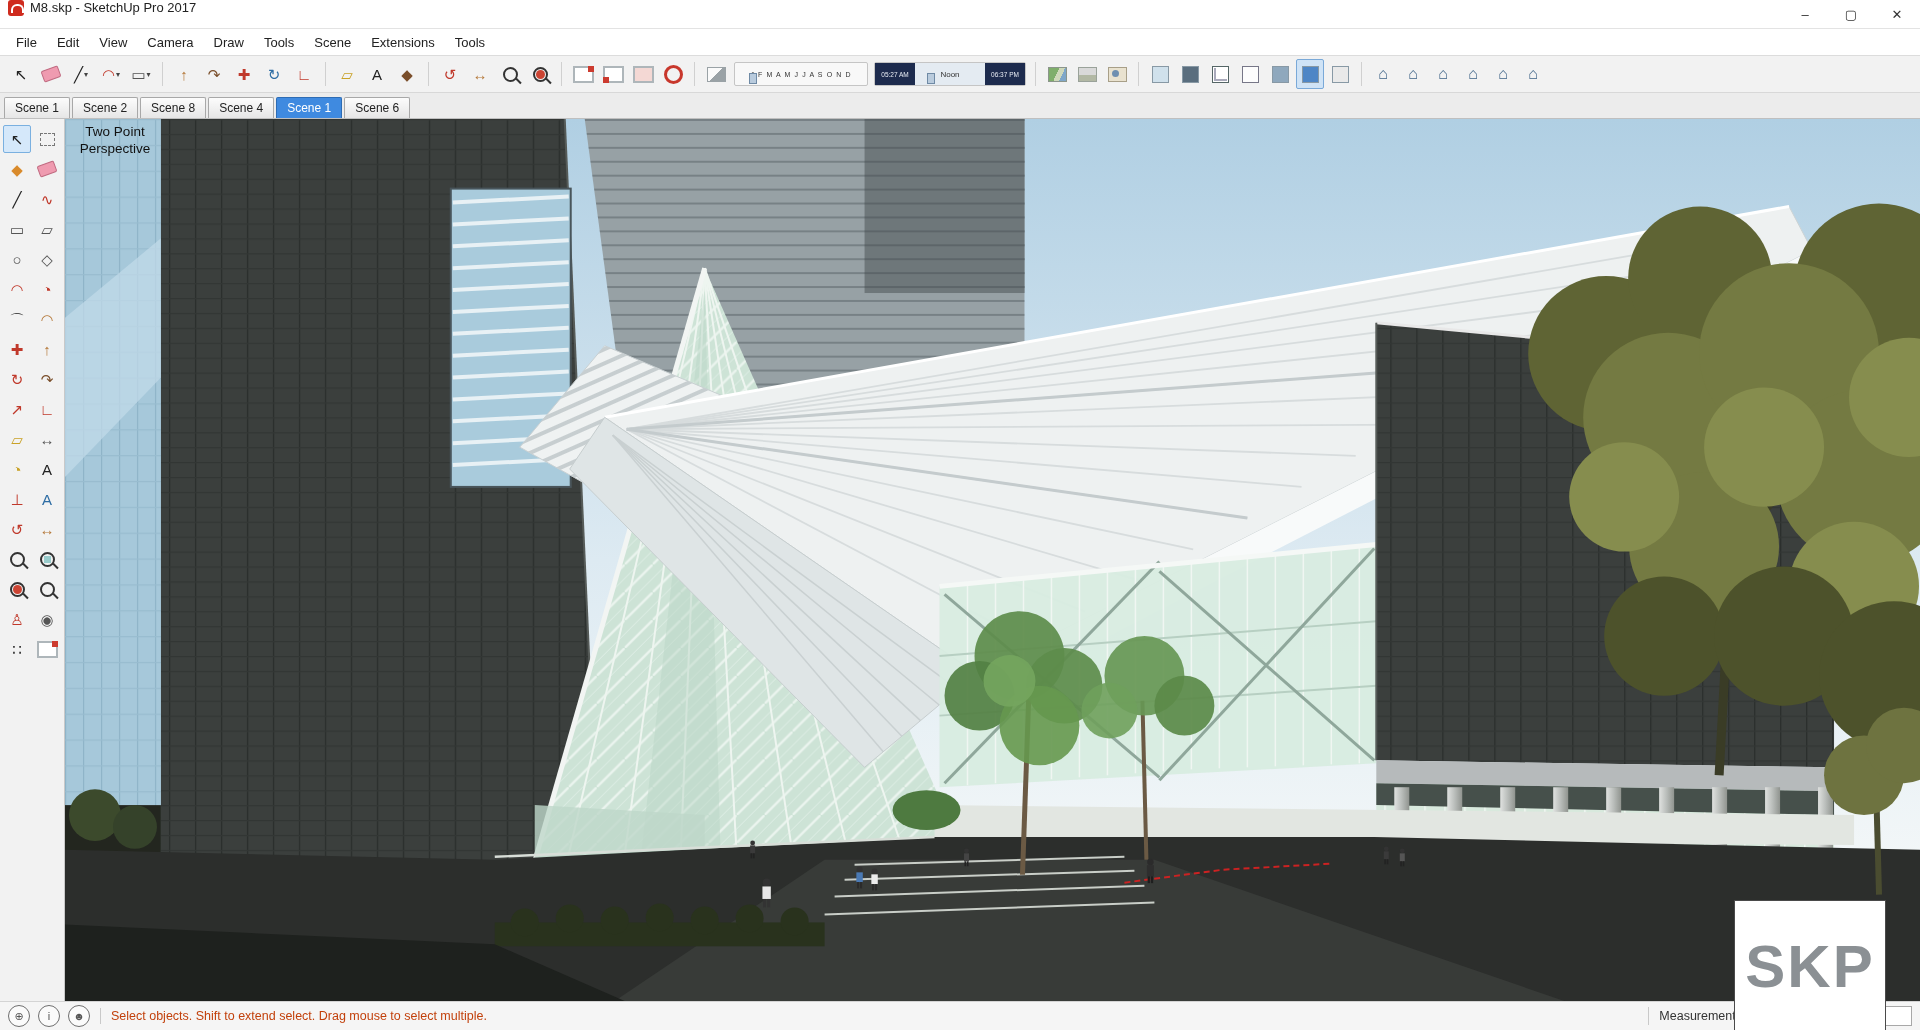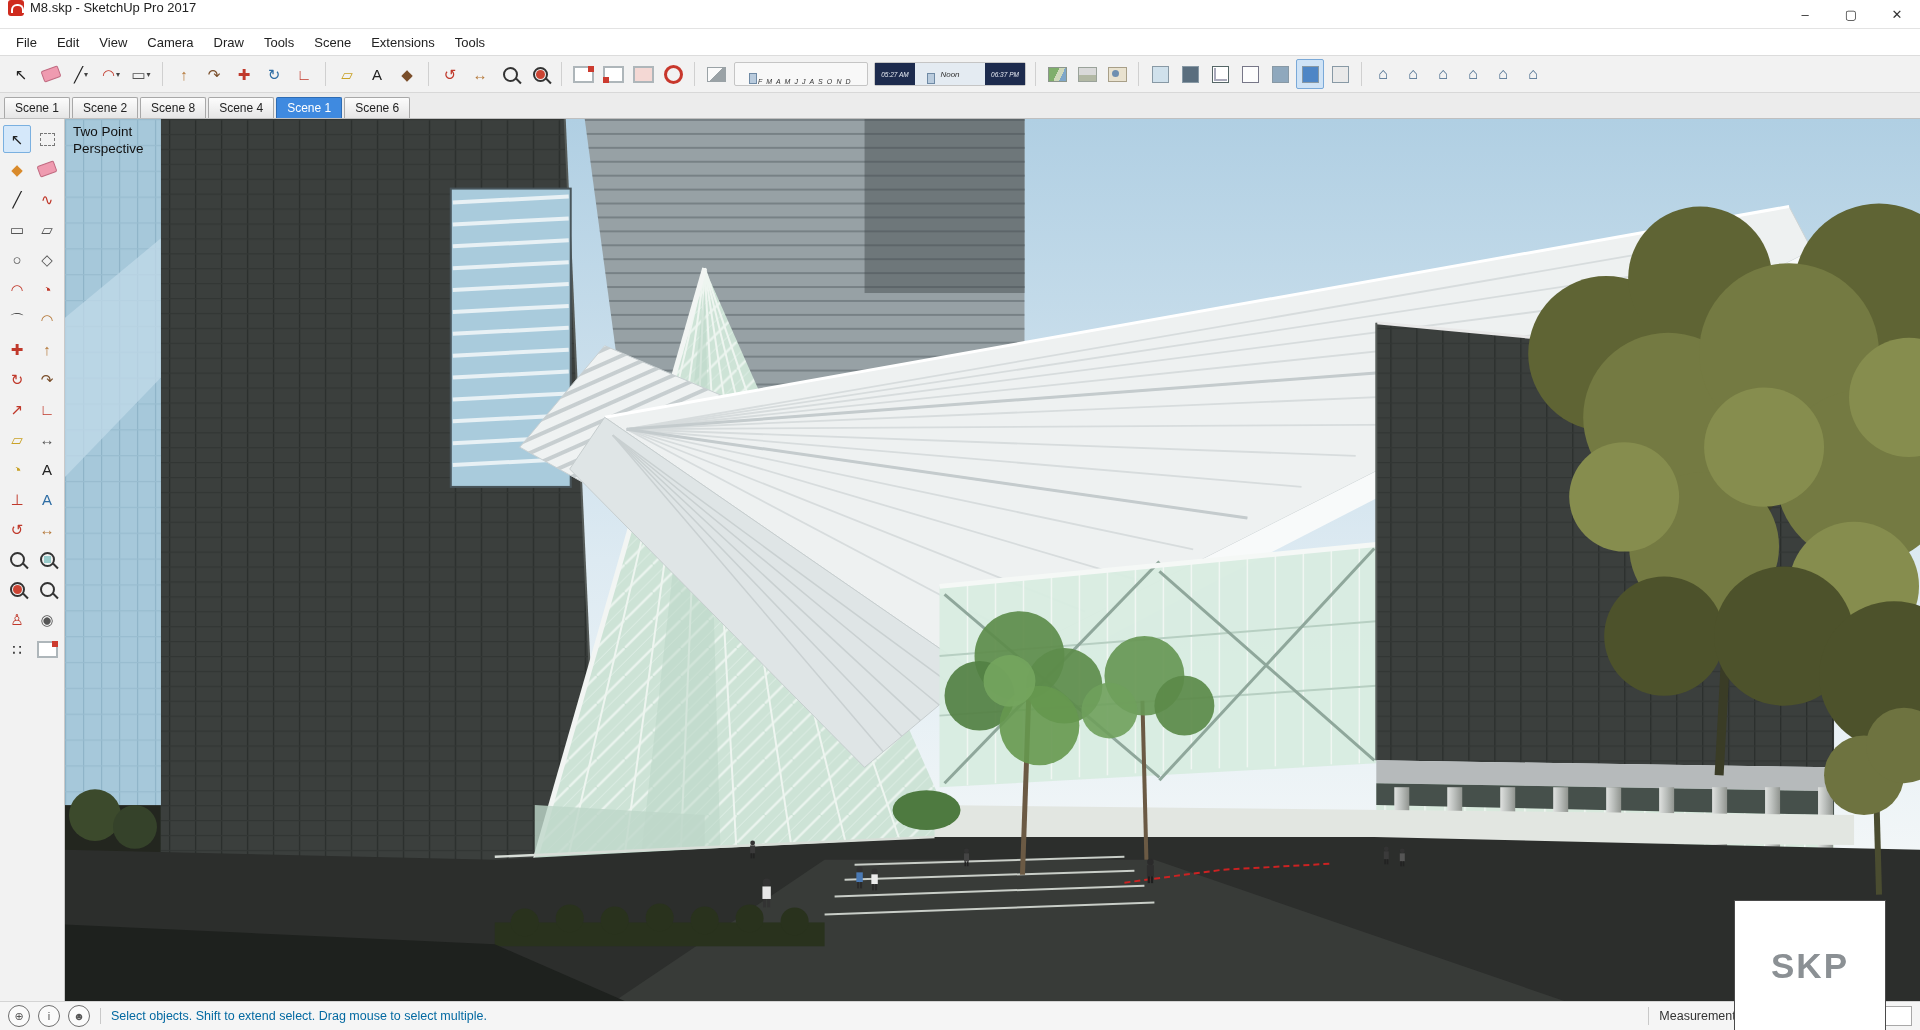--- a/index.html
+++ b/index.html
@@ -51,58 +51,58 @@
   .cube-backedges{background:#5a6e7e;}
   .cube-wireframe{background:#fff;border-color:#566;box-shadow:inset 0 0 0 1px #fff, inset 3px -3px 0 #aab;}
   .cube-hiddenline{background:#fdfdfd;border-color:#778;}
   .cube-shaded{background:#8fa8bd;}
   .cube-textured{background:#4e86c6;}
   .cube-mono{background:#e9e9e9;}
   .tbtn.active{background:#cfe3f6;border-color:#7aa9d8;}
   .house{font-size:16px;color:#3f6487;line-height:1;}
 
   
-  .strip{height:22px;border:1px solid #c5c5c5;background:#f8f8f8;display:flex;align-items:flex-end;position:relative;margin:0 3px;border-radius:2px;font-style:italic;}
+  .strip{height:22px;border:1px solid #c5c5c5;background:#f8f8f8;display:flex;align-items:center;position:relative;margin:0 3px;border-radius:2px;}
   .months-strip{width:132px;justify-content:center;}
   .months-text{font-size:7px;letter-spacing:1.1px;color:#333;white-space:nowrap;}
   .slider-handle{position:absolute;bottom:1px;width:6px;height:9px;background:#b9cbdd;border:1px solid #6f8aa5;}
   .time-strip{width:150px;}
   .time-night{background:#1d2b4e;color:#e8ecf4;font-size:6.5px;height:100%;display:flex;align-items:center;justify-content:center;flex:0 0 40px;}
   .time-day{background:#e4ebf2;color:#333;font-size:8px;height:100%;flex:1;display:flex;align-items:center;justify-content:center;}
 
   
   .scenetabs{height:25px;background:#ececec;border-bottom:1px solid #bfbfbf;display:flex;align-items:flex-end;padding-left:4px;flex:0 0 25px;}
   .tab{font-size:12px;color:#222;background:linear-gradient(#fcfcfc,#e6e6e6);border:1px solid #a8a8a8;border-bottom:none;padding:3px 10px 3px 10px;margin-right:2px;border-radius:2px 2px 0 0;cursor:default;}
   .tab.active{background:#3f8ae0;color:#fff;border-color:#2d6cb4;}
 
   
   .middle{display:flex;flex:1 1 auto;min-height:0;}
   .palette{width:64px;background:#f2f2f2;border-right:1px solid #c9c9c9;padding-top:5px;display:grid;grid-template-columns:30px 30px;grid-auto-rows:30px;justify-content:center;gap:0;flex:0 0 64px;}
   .pbtn{display:flex;align-items:center;justify-content:center;border:1px solid transparent;border-radius:2px;margin:1px;cursor:default;}
   .pbtn .g{font-size:15px;line-height:1;color:#222;}
   .pbtn.active{background:#d5e8fa;border-color:#7ab0e0;}
   .dashbox{width:13px;height:11px;border:1.5px dashed #777;}
 
-  .viewport{position:relative;flex:1 1 auto;min-width:0;background:#a3a3a3;}
+  .viewport{position:relative;flex:1 1 auto;min-width:0;background:#a3a3a3;text-align:center;}
   .viewport svg{display:block;width:100%;height:100%;}
   .cam-label{position:absolute;left:8px;top:5px;width:84px;font-size:13.5px;line-height:1.25;color:#111;pointer-events:none;}
 
   
   .statusbar{height:28px;background:#f5f5f5;border-top:1px solid #d4d4d4;display:flex;align-items:center;padding:0 8px;flex:0 0 28px;}
   .sbtn{width:20px;height:20px;border:1.5px solid #6f6f6f;border-radius:50%;display:flex;align-items:center;justify-content:center;font-size:11px;color:#555;margin-right:8px;cursor:default;background:#fbfbfb;}
   .status-sep{width:1px;height:16px;background:#c9c9c9;margin:0 10px 0 2px;}
-  .hint{font-size:12.5px;color:#0369a1;flex:1;white-space:nowrap;overflow:hidden;}
+  .hint{font-size:12.5px;color:#c2410c;flex:1;white-space:nowrap;overflow:hidden;}
   .meas-wrap{display:flex;align-items:center;}
   .meas-sep{width:1px;height:18px;background:#c9c9c9;margin-right:10px;}
   .meas-label{font-size:12.5px;color:#333;margin-right:10px;}
   .meas-input{width:150px;height:18px;border:1px solid #a8a8a8;background:#fff;font-size:12px;padding:0 4px;}
 
   
   .skp-box{position:absolute;left:1734px;top:900px;width:150px;height:130px;background:#fff;border:1px solid #4a4a4a;z-index:60;display:flex;align-items:center;justify-content:center;}
-  .skp-text{font-size:35px;font-weight:bold;color:#8b9094;letter-spacing:2px;}
+  .skp-text{font-size:60px;font-weight:bold;color:#8b9094;letter-spacing:2px;}
 </style>
 </head>
 <body>
 
 <div class="app">
 
   <div class="titlebar">
     <div class="applogo"></div>
     <div class="title-text">M8.skp - SketchUp Pro 2017</div>
     <div class="win-controls">

